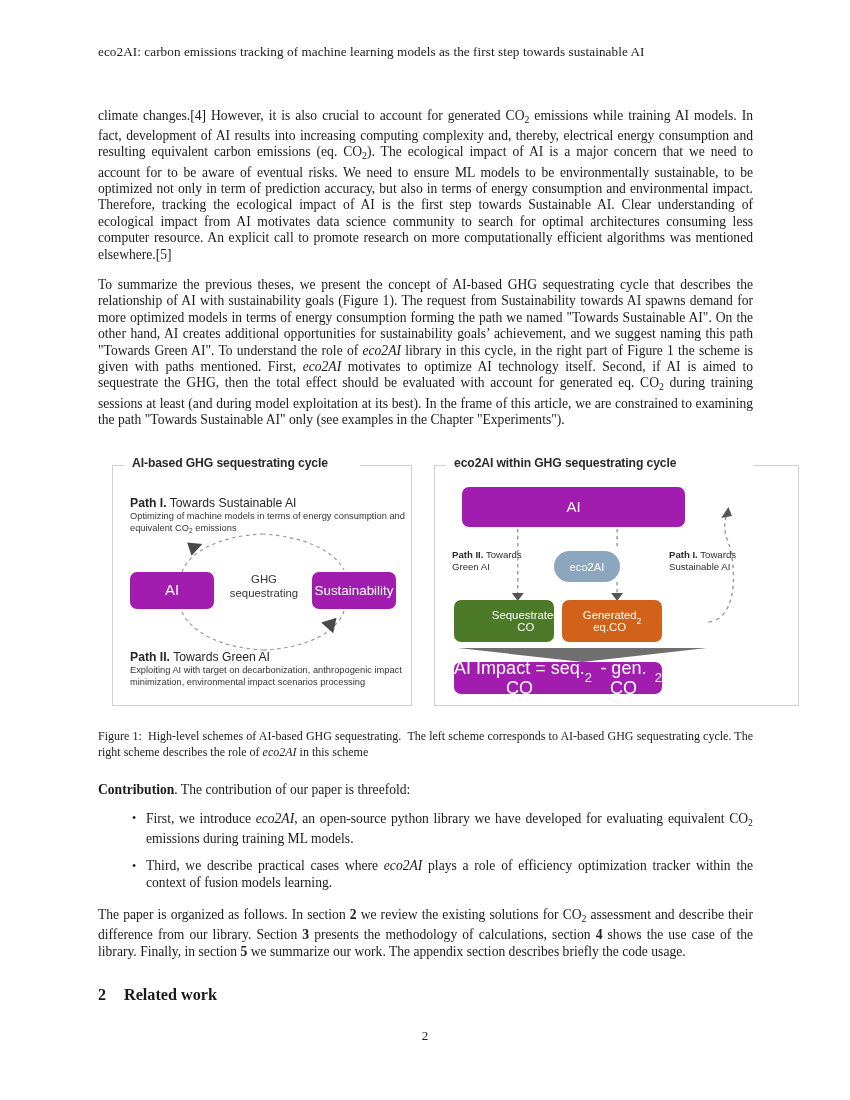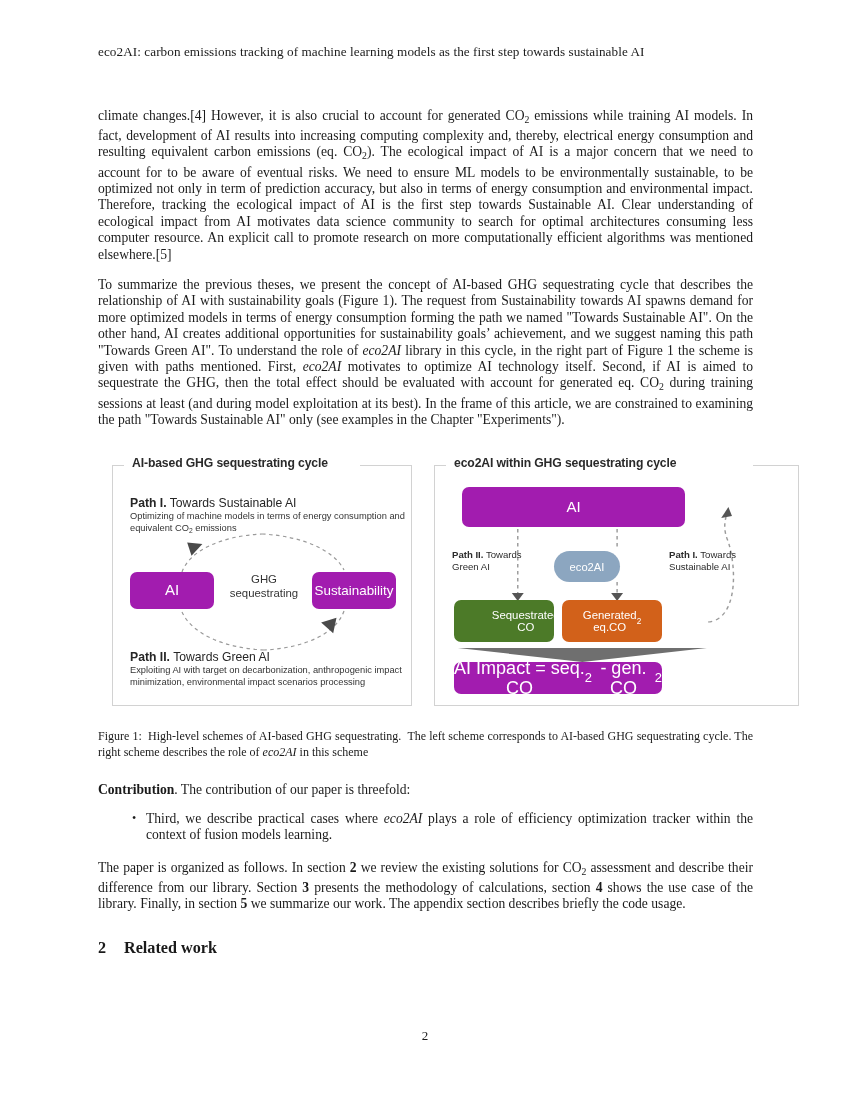--- a/index.html
+++ b/index.html
@@ -291,20 +291,21 @@
 
         <div class="node-box gray rp-impact">AI Impact = seq. CO<span class="sub">2</span> - gen. CO<span class="sub">2</span></div>
       </div>
     </div>
 
     <p class="caption">Figure 1:&nbsp; High-level schemes of AI-based GHG sequestrating.&nbsp; The left scheme corresponds to AI-based GHG sequestrating cycle. The right scheme describes the role of <span class="it">eco2AI</span> in this scheme</p>
 
     <p class="body" style="margin-top:22px;margin-bottom:0;"><span class="bd">Contribution</span>. The contribution of our paper is threefold:</p>
 
     <ul class="contrib">
+      <li>First, we introduce <span class="it">eco2AI</span>, an open-source python library we have developed for evaluating equivalent CO<span class="sub">2</span> emissions during training ML models.</li>
       <li>Third, we describe practical cases where <span class="it">eco2AI</span> plays a role of efficiency optimization tracker within the context of fusion models learning.</li>
     </ul>
 
     <p class="body" style="margin-top:16px;margin-bottom:0;">The paper is organized as follows. In section <span class="bd">2</span> we review the existing solutions for CO<span class="sub">2</span> assessment and describe their difference from our library. Section <span class="bd">3</span> presents the methodology of calculations, section <span class="bd">4</span> shows the use case of the library. Finally, in section <span class="bd">5</span> we summarize our work. The appendix section describes briefly the code usage.</p>
 
     <h2 class="section">
       <span class="num">2</span><span>Related work</span>
     </h2>
 
 

